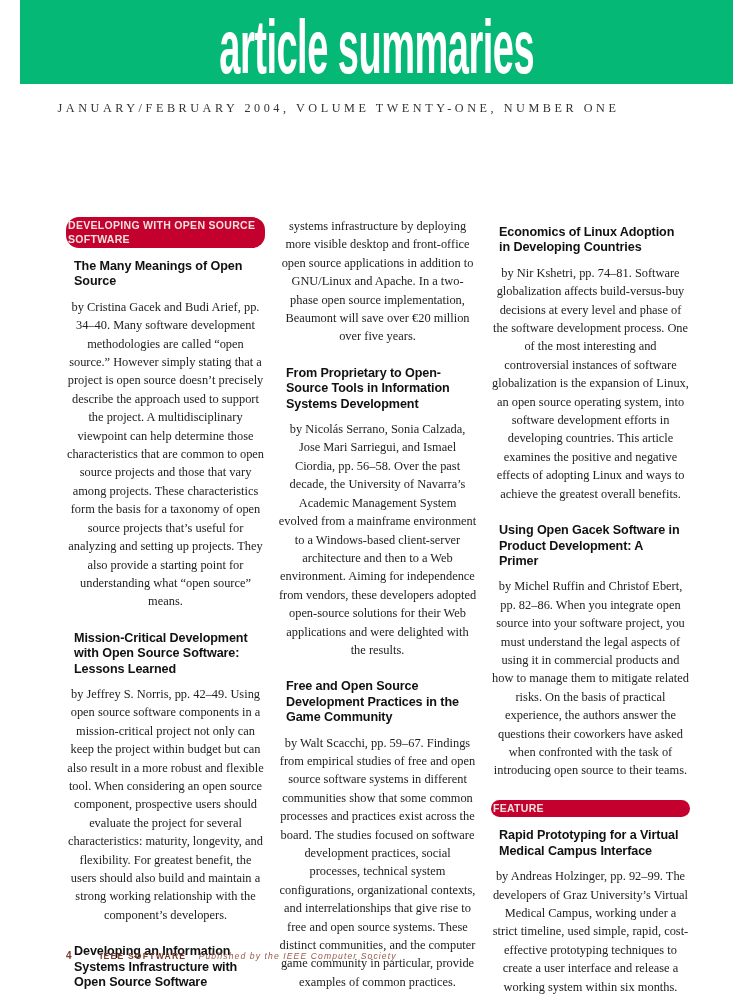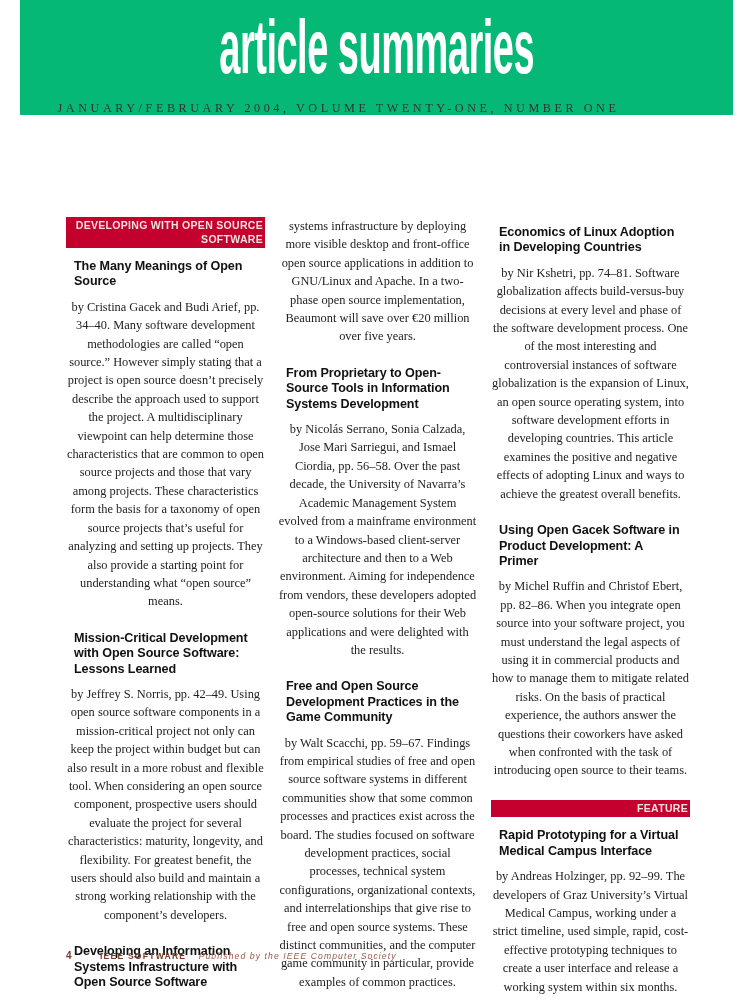--- a/index.html
+++ b/index.html
@@ -1,23 +1,23 @@
 <!DOCTYPE html>
 <html><head>
 <meta charset="utf-8">
 <style>
   html, body { margin:0; padding:0; background:#ffffff; }
   body { width:755px; height:1000px; position:relative; overflow:hidden; font-family:"Liberation Serif", serif; color:#1e1e1e; }
-  .band { position:absolute; left:20px; top:0; width:713px; height:115px; background:#05b875; }
+  .band { position:absolute; left:20px; top:0; width:713px; height:84px; background:#05b875; }
   .band-title { position:absolute; left:0; right:0; top:2px; text-align:center; color:#ffffff; font-family:"Liberation Sans", sans-serif; font-weight:bold; font-size:76px; line-height:90px; letter-spacing:-1px; }
   .band-title span { display:inline-block; transform:scaleX(0.50); transform-origin:center; white-space:nowrap; }
   .issue-line { position:absolute; left:0; width:677px; top:101px; text-align:center; font-family:"Liberation Serif", serif; font-size:12.2px; letter-spacing:3.55px; color:#333; line-height:14px; }
   .col { position:absolute; top:217px; width:199px; }
   .c1 { left:66px; } .c2 { left:278px; } .c3 { left:491px; }
-  .sect { background:#c4002f; color:#efe3dc; font-family:"Liberation Sans", sans-serif; font-weight:bold; font-size:10.5px; letter-spacing:0.3px; text-align:right; line-height:13.5px; padding:2px 2px 2px; margin-bottom:11px; }
+  .sect { background:#c4002f; color:#efe3dc; font-family:"Liberation Sans", sans-serif; font-weight:bold; font-size:10.5px; letter-spacing:0.3px; text-align:left; line-height:13.5px; padding:2px 2px 2px; margin-bottom:11px;border-radius:13px; }
   .sect.single { margin-top:0; }
   h3 { margin:8px; font-family:"Liberation Sans", sans-serif; font-weight:bold; font-size:12.6px; line-height:15.4px; color:#111; letter-spacing:-0.1px; }
   p { margin:0 0 20px 0; font-size:12.4px; line-height:18.4px; text-align:center; color:#222; }
   .footer { position:absolute; top:950px; left:66px; font-family:"Liberation Sans", sans-serif; font-size:8.6px; color:#7a3b2a; white-space:nowrap; }
   .footer .pg { font-weight:bold; font-size:10px; margin-right:26px; }
   .footer .mag { font-weight:bold; letter-spacing:1.2px; margin-right:10px; }
   .footer .pub { font-style:italic; letter-spacing:1.1px; color:#9a5a48; }
 </style>
 </head>
 <body>

